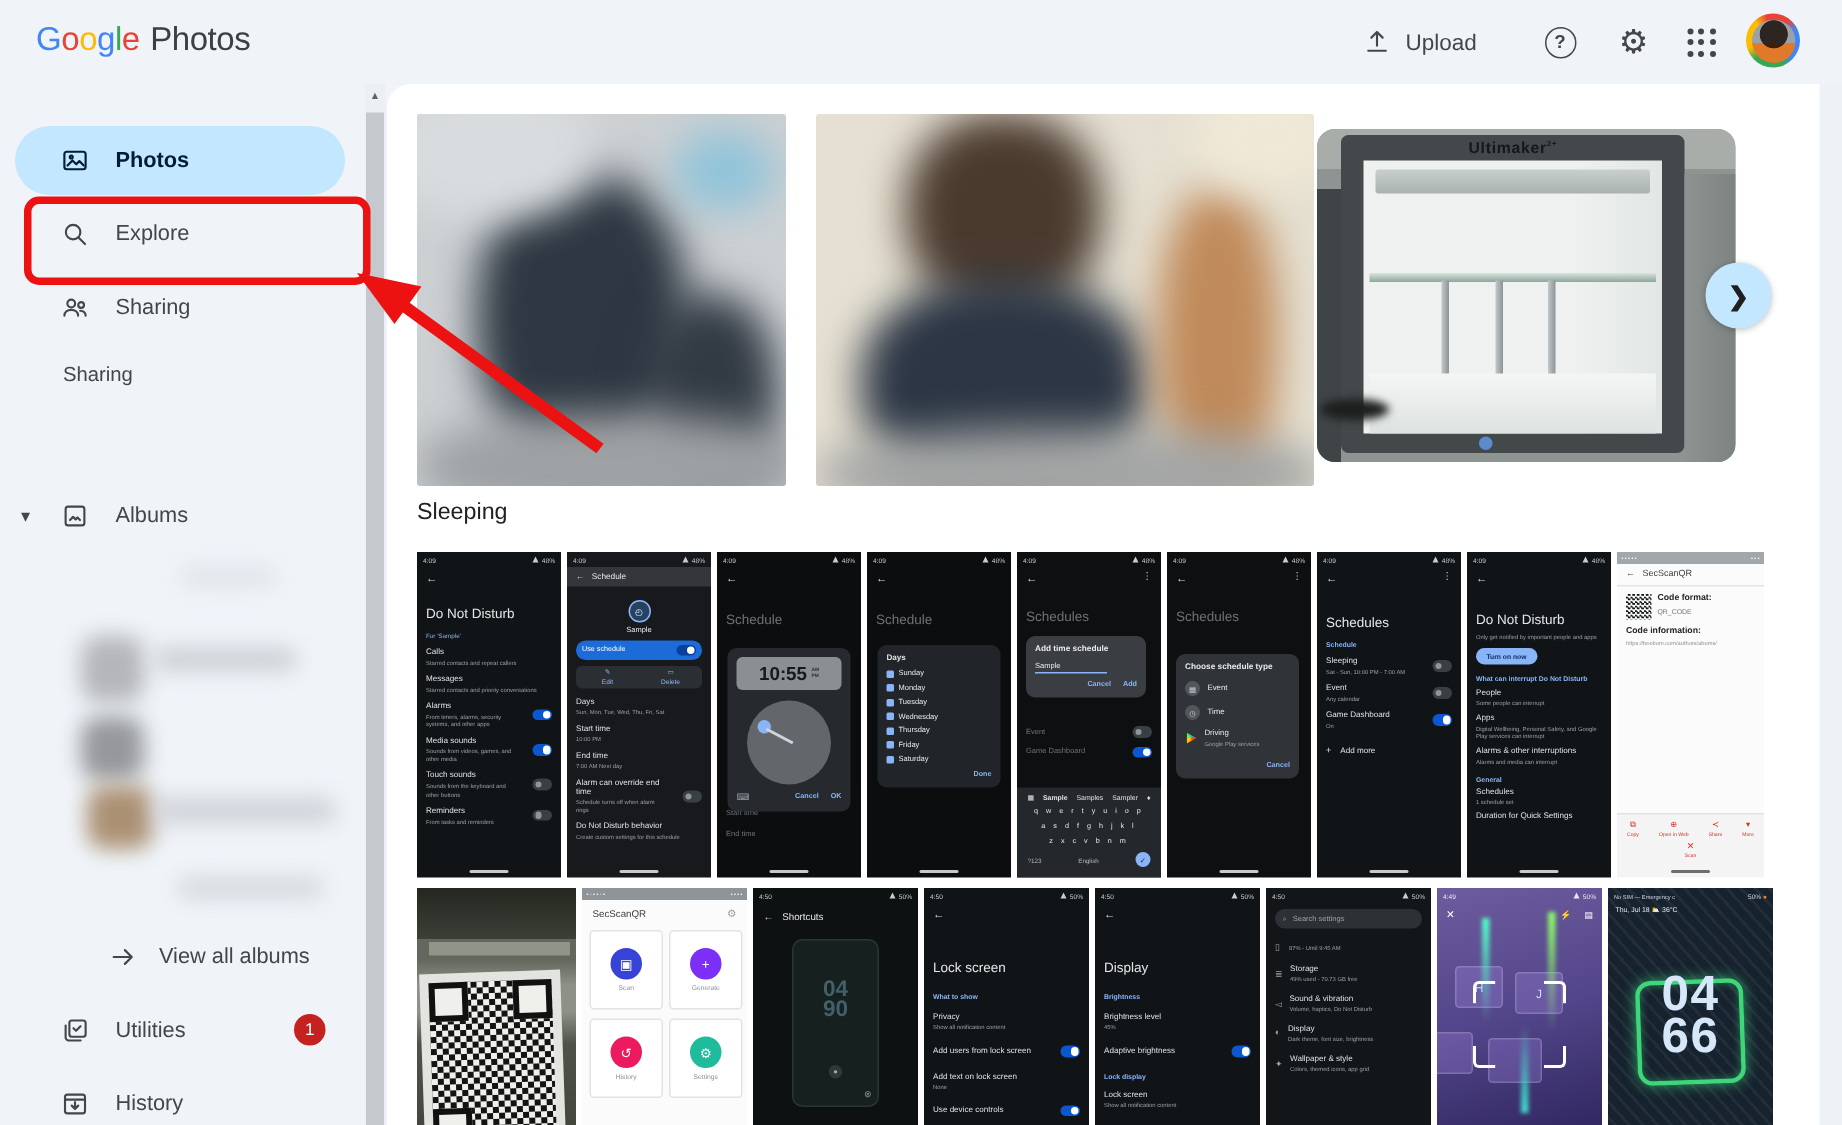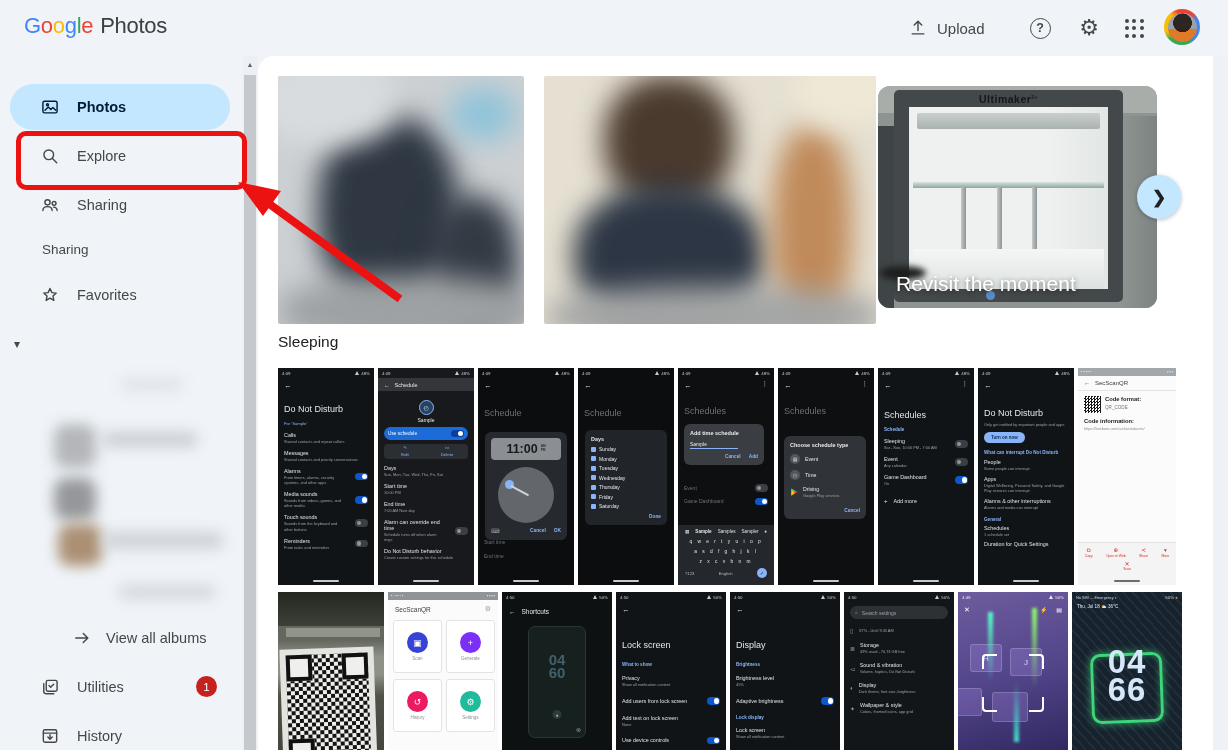--- a/index.html
+++ b/index.html
@@ -175,27 +175,28 @@
   <div class="item" style="top:182px">
     <svg class="ic" viewBox="0 0 24 24">
         <circle cx="9" cy="8.8" r="3.1"></circle>
         <path d="M3.5 18.5c0-3 2.5-4.6 5.5-4.6s5.5 1.6 5.5 4.6"></path>
         <circle cx="16.9" cy="10" r="2.3"></circle>
         <path d="M16.2 14.6c2.5.2 4.3 1.7 4.3 3.9"></path>
       </svg>
     <span>Sharing</span>
   </div>
   <div class="liblabel">Sharing</div>
-  <div class="item" style="top:272px">
+  <span class="caret">▾</span>
+  <div class="item" style="top:321px">
     <svg class="ic" viewBox="0 0 24 24">
-        <path d="M12 4.2l2.3 4.9 5.2.6-3.9 3.6 1 5.2L12 15.8l-4.6 2.7 1-5.2-3.9-3.6 5.2-.6z"></path>
+        <rect x="4.5" y="4.5" width="15" height="15" rx="2"></rect>
+        <path d="M8 15.2l2.5-2.5 2 2 1.5-1.5 2 2"></path>
       </svg>
-    <span>Favorites</span>
-  </div>
-  <span class="caret">▾</span>
+    <span>Albums</span>
+  </div>
 
   <div>
     <div class="blob" style="left:120px;top:378px;width:64px;height:13px;background:#dfe3e8"></div>
     <div class="blob" style="left:54px;top:424px;width:42px;height:44px;background:#b4b6b9"></div>
     <div class="blob" style="left:102px;top:432px;width:96px;height:15px;background:#caced3"></div>
     <div class="blob" style="left:54px;top:478px;width:42px;height:42px;background:#95979a"></div>
     <div class="blob" style="left:58px;top:524px;width:44px;height:42px;background:#ab9073"></div>
     <div class="blob" style="left:102px;top:532px;width:122px;height:17px;background:#ced2d7"></div>
     <div class="blob" style="left:118px;top:585px;width:98px;height:14px;background:#d4d8dd"></div>
   </div>
@@ -256,21 +257,20 @@
           <div class="rod" style="left:26%"></div>
           <div class="rod" style="left:44%"></div>
           <div class="rod" style="left:62%"></div>
           <div style="position:absolute;left:4px;right:4px;bottom:0;height:22%;background:linear-gradient(#f4f6f5,#dde2e0)"></div>
         </div>
         <div style="position:absolute;left:40%;bottom:2px;width:9px;height:9px;border-radius:50%;background:#5b8bc9"></div>
       </div>
       <div style="position:absolute;left:0;top:40px;width:16px;bottom:0;background:#3f4446"></div>
       <div style="position:absolute;right:0;top:30px;width:34px;bottom:0;background:linear-gradient(90deg,#8d9390,#7d8381)"></div>
       <div style="position:absolute;left:2px;bottom:28px;width:46px;height:14px;border-radius:50%;background:#1d1f1e;filter:blur(3px)"></div>
-      <div class="caption">Revisit the moment</div>
     </div>
     <div class="nextbtn">❯</div>
 
     <div class="daylbl">Sleeping</div>
 
     <div class="row" style="top:312px">
 
       <div class="shot" style="width:96px">
         <div class="st">
             <span>4:09</span>
@@ -367,21 +367,21 @@
         <div class="st">
             <span>4:09</span>
             <span><i class="wif"></i><span>48%</span></span>
           </div>
         <div class="bk">←</div>
         <div class="px" style="padding-top:40px">
             <div class="ttl dim">Schedule</div>
           </div>
         <div class="dg" style="left:7px;right:7px;top:64px;background:#26292d">
           <div class="tdisp">
-              <span>11:00</span>
+              <span>10:55</span>
               <span class="ampm">
                 <b>AM</b>
                 <b>PM</b>
               </span>
             </div>
           <div class="clk">
               <span class="dot"></span>
               <span class="hand"></span>
             </div>
           <div style="display:flex;justify-content:space-between;align-items:center;margin-top:4px">
@@ -672,21 +672,21 @@
             <span>4:50</span>
             <span><i class="wif"></i><span>50%</span></span>
           </div>
         <div style="display:flex;gap:6px;align-items:center;padding:16px 7px 0;font-size:6.5px;color:#e4e6e8">
           <span>←</span>
             <span>Shortcuts</span>
         </div>
         <div style="position:absolute;left:50%;top:34px;transform:translateX(-50%);width:56px;height:110px;background:#16201f;border:1px solid #2b3534;border-radius:7px">
           <div style="text-align:center;margin-top:26px;font-size:15px;line-height:13px;font-weight:800;color:#42606a">
               <div>04</div>
-              <div>60</div>
+              <div>90</div>
             </div>
           <span style="position:absolute;left:50%;bottom:18px;transform:translateX(-50%);width:9px;height:9px;border-radius:50%;background:#2d3a3a;color:#9fb0af;font-size:5px;display:flex;align-items:center;justify-content:center">●</span>
           <span style="position:absolute;right:4px;bottom:4px;color:#8b9695;font-size:6px">⊗</span>
         </div>
 
       </div>
 
       <div class="shot" style="width:110px">
         <div class="st">
             <span>4:50</span>

